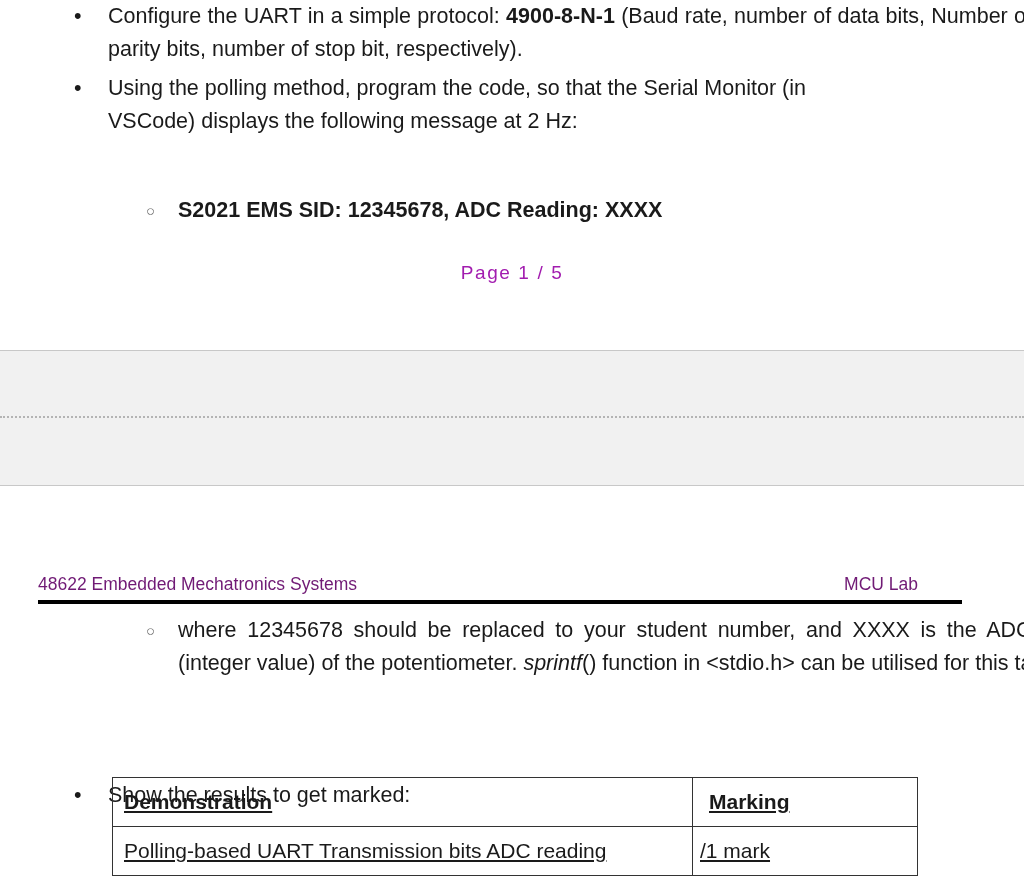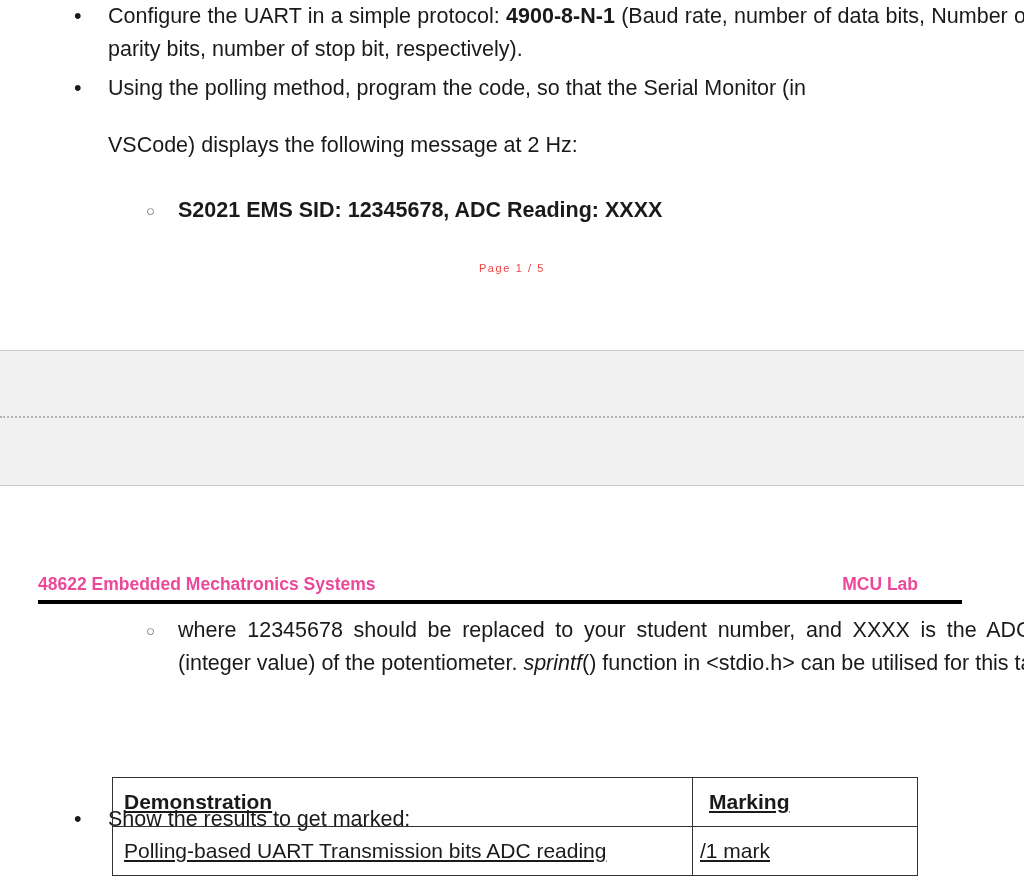--- a/index.html
+++ b/index.html
@@ -83,56 +83,56 @@
     position: absolute;
     left: 108px;
     top: 0;
     font-size: 15px;
     line-height: 33px;
     color: #6d6d6d;
   }
   .sub-row .marker.circle::before { content: "\25CB"; }
   .sub-row.bold { font-weight: bold; text-align: left; }
 
-  .last-line { text-align: left; margin-top: 24px; }
+  .last-line { text-align: left; }
   strong.b { font-weight: bold; }
   em.i { font-style: italic; }
 
   
   #p1-bullet-1 { top: 0px;   }
   #p1-bullet-2 { top: 72px;  }
   #p1-sub-1    { top: 128px; }
 
   #page-number {
     position: absolute;
     left: 0;
     top: 262px;
     width: 1024px;
     text-align: center;
-    font-size: 11px;
+    font-size: 19px;
     letter-spacing: 1.6px;
-    color: #ef4444;
+    color: #a21caf;
   }
 
   
   #doc-header {
     position: absolute;
     left: 38px;
     top: 86px;
     width: 924px;
     height: 34px;
   }
   #doc-header .hdr-left,
   #doc-header .hdr-right {
     position: absolute;
     top: 0;
     font-size: 17.5px;
-    font-weight: bold;
+    font-weight: normal;
     line-height: 24px;
-    color: #ec4899;
+    color: #701a75;
   }
   #doc-header .hdr-left  { left: 0; }
   #doc-header .hdr-right { right: 44px; }
   #doc-header .hdr-rule {
     position: absolute;
     left: 0;
     top: 28px;
     width: 924px;
     height: 4px;
     background: #000;

